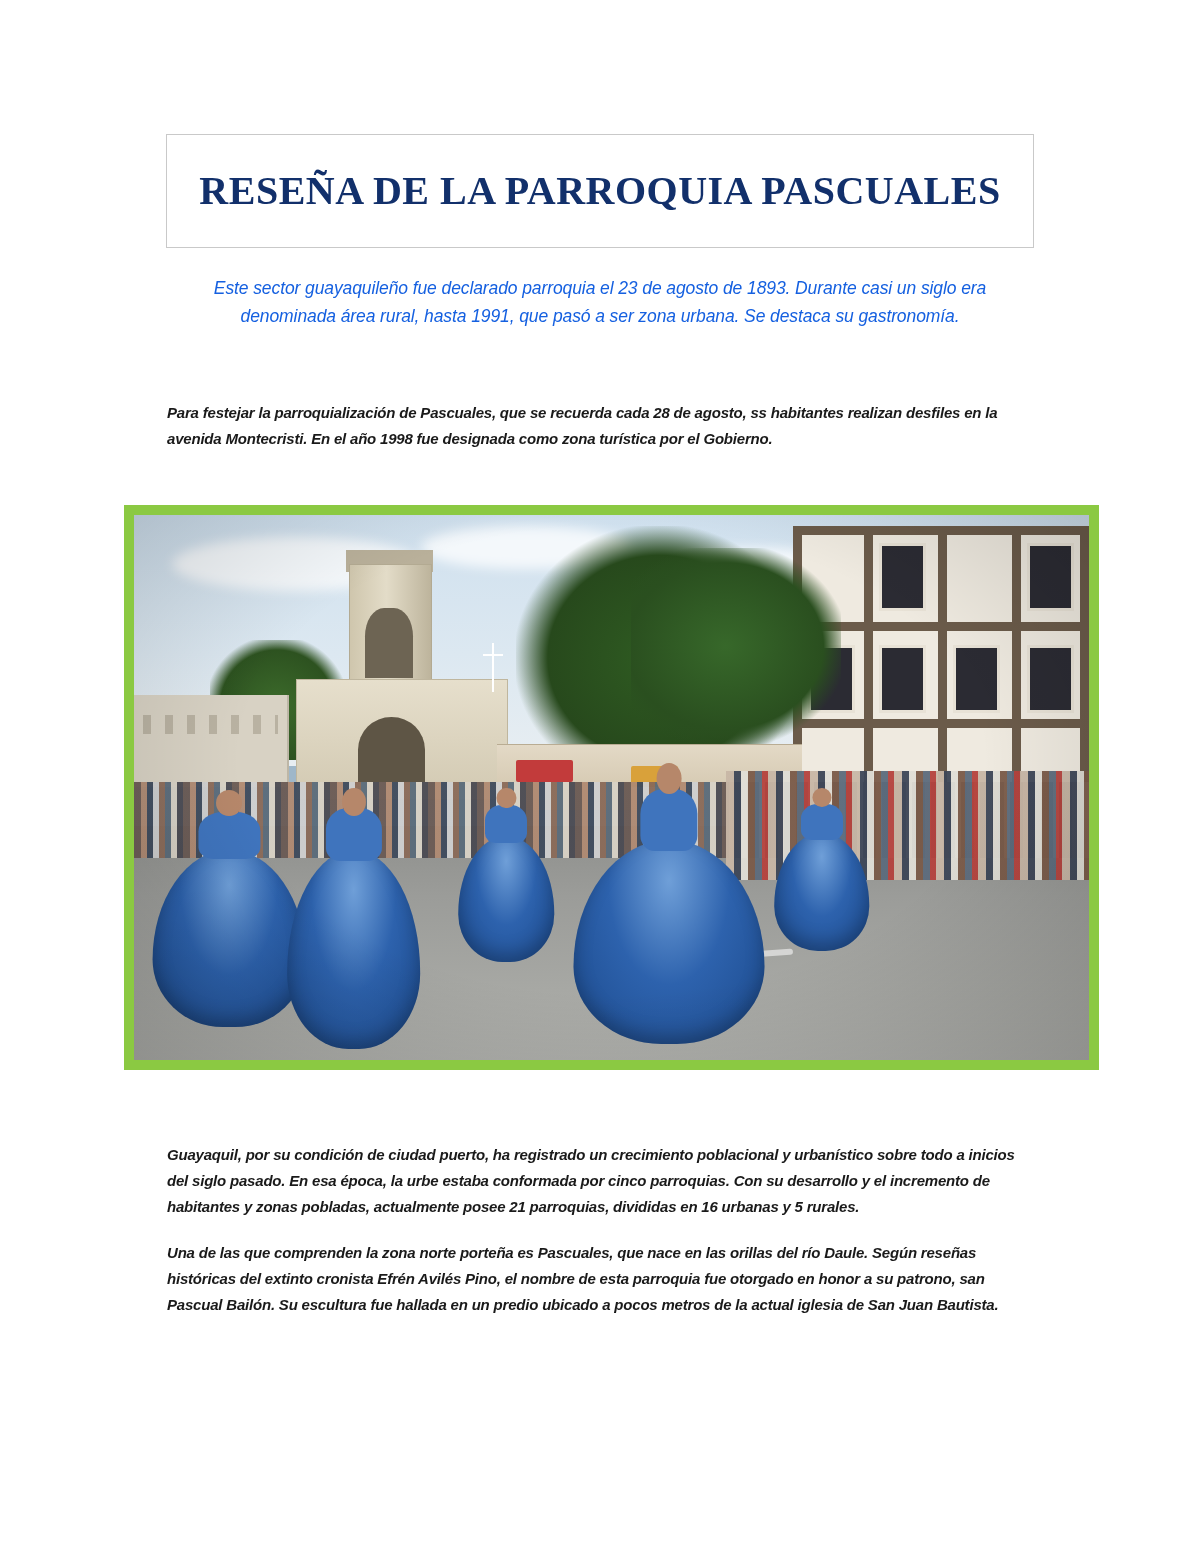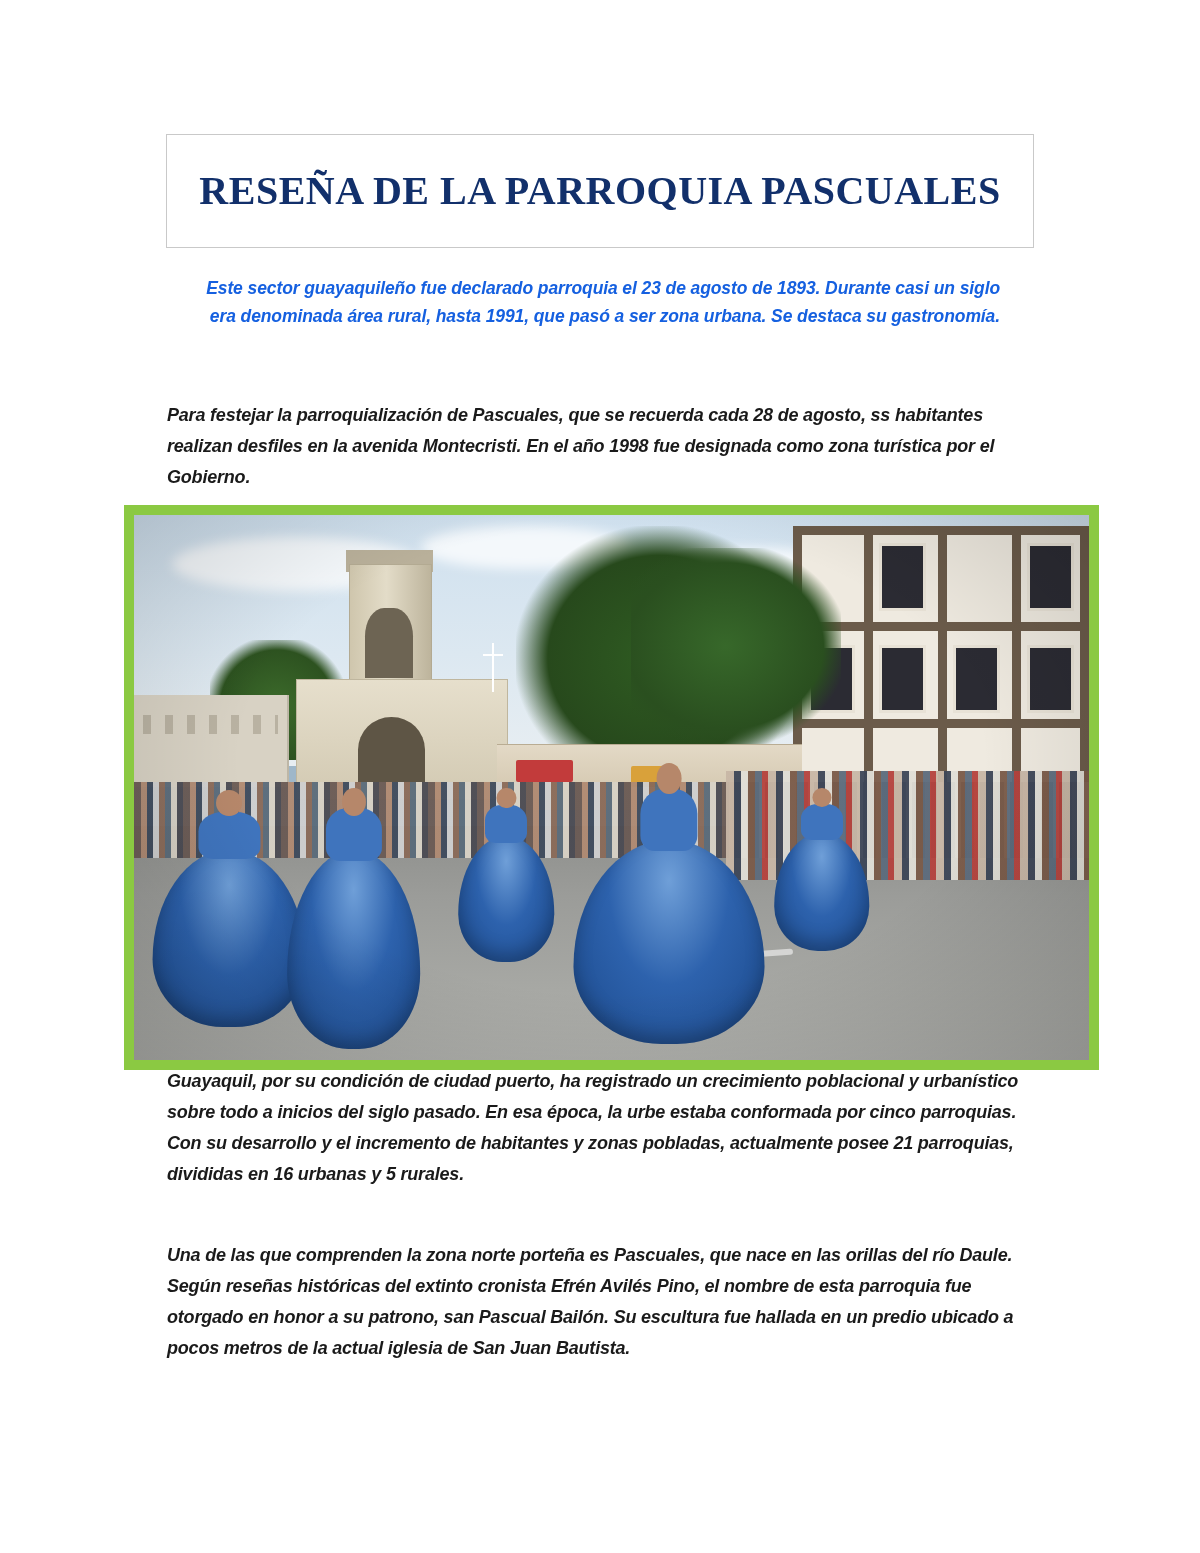--- a/index.html
+++ b/index.html
@@ -43,48 +43,48 @@
     line-height: 1.22;
     padding: 0 12px;
   }
 
   
   .subtitle {
     position: absolute;
     left: 200px;
     top: 274px;
     width: 800px;
-    text-align: right;
+    text-align: center;
     color: #1560e0;
     font-size: 17.5px;
     font-style: italic;
-    font-weight: bold;
+    font-weight: normal;
     line-height: 1.62;
     letter-spacing: -0.1px;
   }
 
   
   .body-text {
     color: #1a1a1a;
-    font-size: 18px;
+    font-size: 15px;
     font-style: italic;
     font-weight: bold;
     line-height: 1.72;
     letter-spacing: -0.2px;
   }
   .para-1 {
     position: absolute;
     left: 167px;
     top: 400px;
     width: 866px;
   }
   .para-2 {
     position: absolute;
     left: 167px;
-    top: 1066px;
+    top: 1142px;
     width: 866px;
   }
   .para-3 {
     position: absolute;
     left: 167px;
     top: 1240px;
     width: 866px;
     font-style: italic;
   }
 

